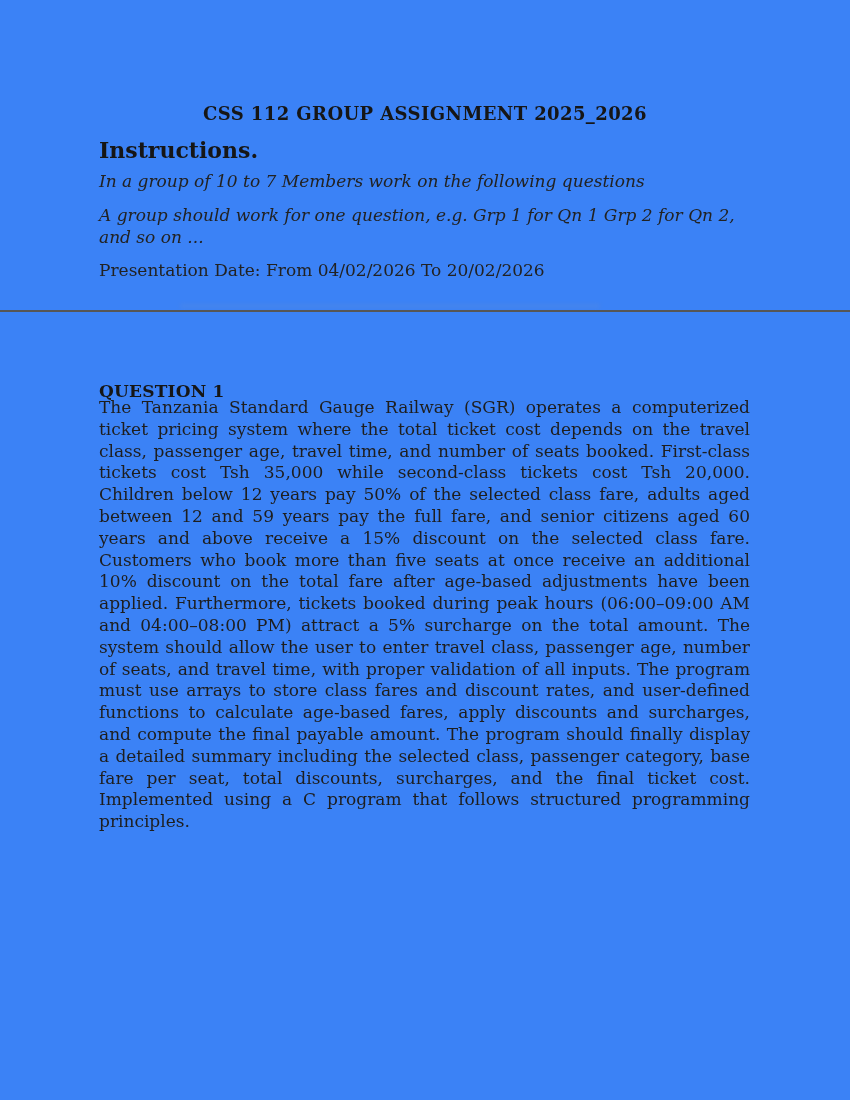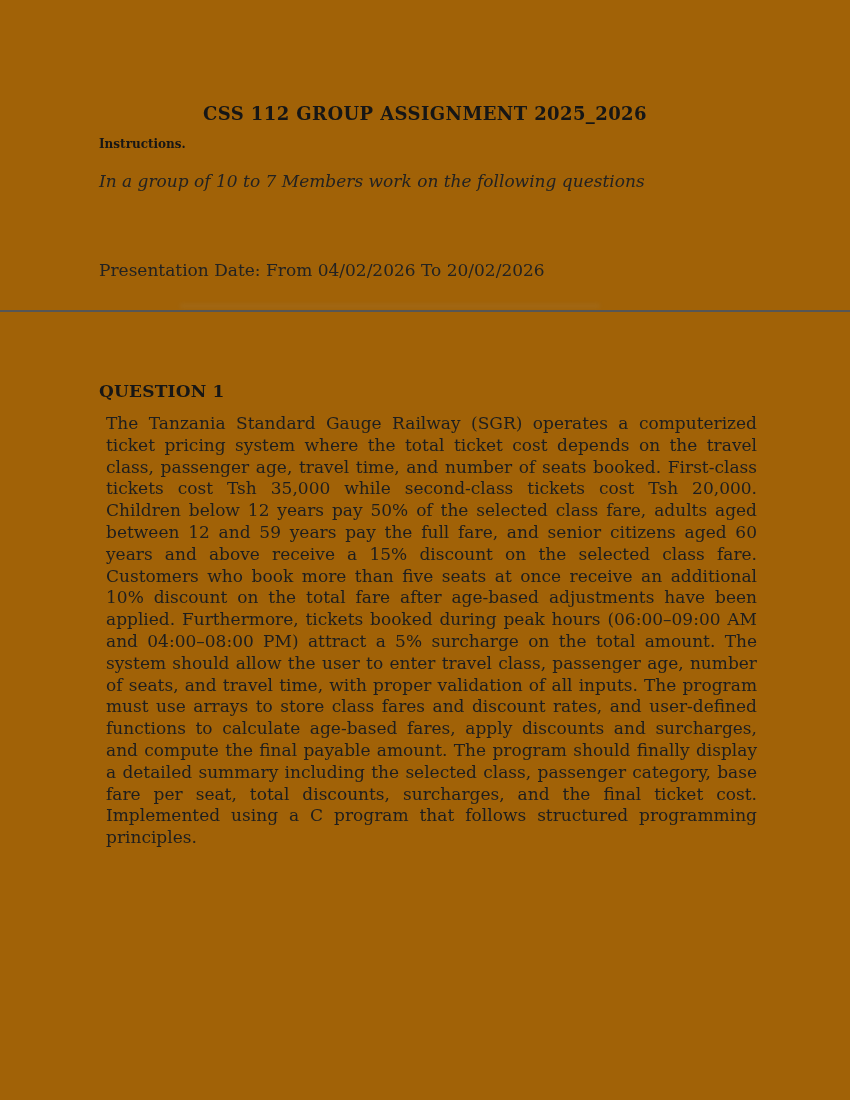--- a/index.html
+++ b/index.html
@@ -4,21 +4,21 @@
 <style>
   html, body {
     margin: 0;
     padding: 0;
     background: #ffffff;
   }
   .page {
     position: relative;
     width: 850px;
     height: 1100px;
-    background: #a16207;
+    background: #3b82f6;
     font-family: "DejaVu Serif", serif;
     color: #1b1b1b;
     overflow: hidden;
   }
   .doc-title {
     position: absolute;
     top: 103px;
     left: 0;
     width: 850px;
     text-align: center;
@@ -28,21 +28,21 @@
     color: #161616;
   }
   .block {
     position: absolute;
     left: 99px;
     width: 651px;
   }
   .h-instructions {
     top: 137px;
     font-weight: bold;
-    font-size: 12px;
+    font-size: 22px;
     color: #161616;
   }
   .intro-line1 {
     top: 171px;
     font-style: italic;
     font-size: 17px;
     color: #222222;
   }
   .intro-line2 {
     top: 204px;
@@ -75,39 +75,39 @@
     filter: blur(2px);
   }
   .h-q1 {
     top: 381px;
     font-weight: bold;
     font-size: 17px;
     letter-spacing: 0.2px;
     color: #161616;
   }
   .q1-body {
-    top: 413px;
+    top: 397px;
     font-size: 17px;
     line-height: 21.8px;
     text-align: justify;
     color: #1e1e1e;
-    margin-left: 7px;
   }
 </style>
 </head>
 <body>
 
 <div class="page">
 
   <div class="doc-title">CSS 112 GROUP ASSIGNMENT 2025_2026</div>
 
   <div class="block h-instructions">Instructions.</div>
 
   <div class="block intro-line1">In a group of 10 to 7 Members work on the following questions</div>
 
+  <div class="block intro-line2">A group should work for one question, e.g. Grp 1 for Qn 1 Grp 2 for Qn 2, and so on ...</div>
 
   <div class="block presentation">Presentation Date: From 04/02/2026 To 20/02/2026</div>
 
   <div class="divider-smudge"></div>
   <div class="divider"></div>
 
   <div class="block h-q1">QUESTION 1</div>
 
   <div class="block q1-body">The Tanzania Standard Gauge Railway (SGR) operates a computerized ticket pricing system where the total ticket cost depends on the travel class, passenger age, travel time, and number of seats booked. First-class tickets cost Tsh 35,000 while second-class tickets cost Tsh 20,000. Children below 12 years pay 50% of the selected class fare, adults aged between 12 and 59 years pay the full fare, and senior citizens aged 60 years and above receive a 15% discount on the selected class fare. Customers who book more than five seats at once receive an additional 10% discount on the total fare after age-based adjustments have been applied. Furthermore, tickets booked during peak hours (06:00–09:00 AM and 04:00–08:00 PM) attract a 5% surcharge on the total amount. The system should allow the user to enter travel class, passenger age, number of seats, and travel time, with proper validation of all inputs. The program must use arrays to store class fares and discount rates, and user-defined functions to calculate age-based fares, apply discounts and surcharges, and compute the final payable amount. The program should finally display a detailed summary including the selected class, passenger category, base fare per seat, total discounts, surcharges, and the final ticket cost. Implemented using a C program that follows structured programming principles.</div>
 

